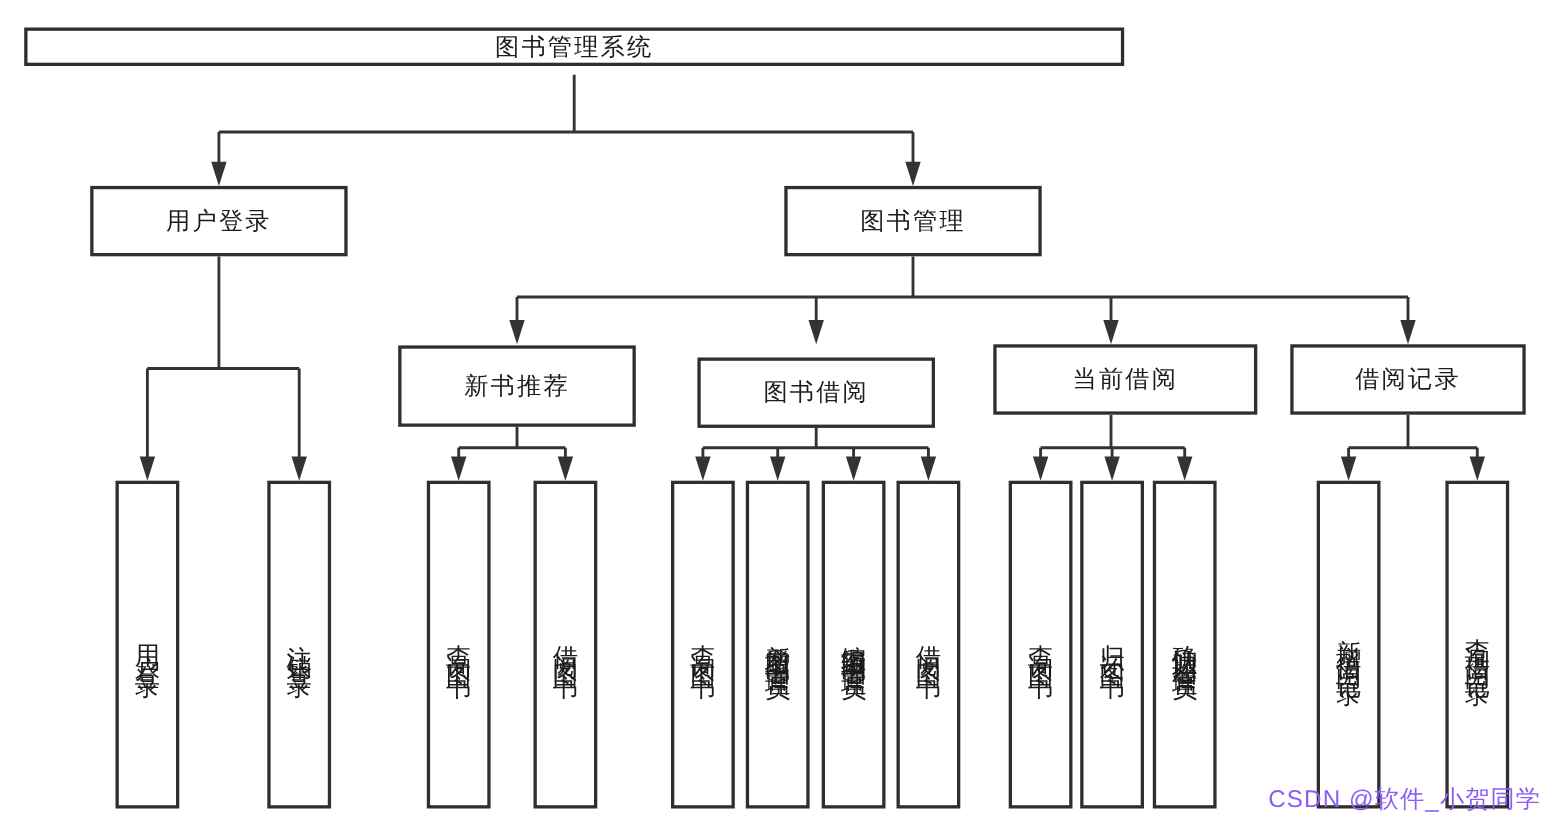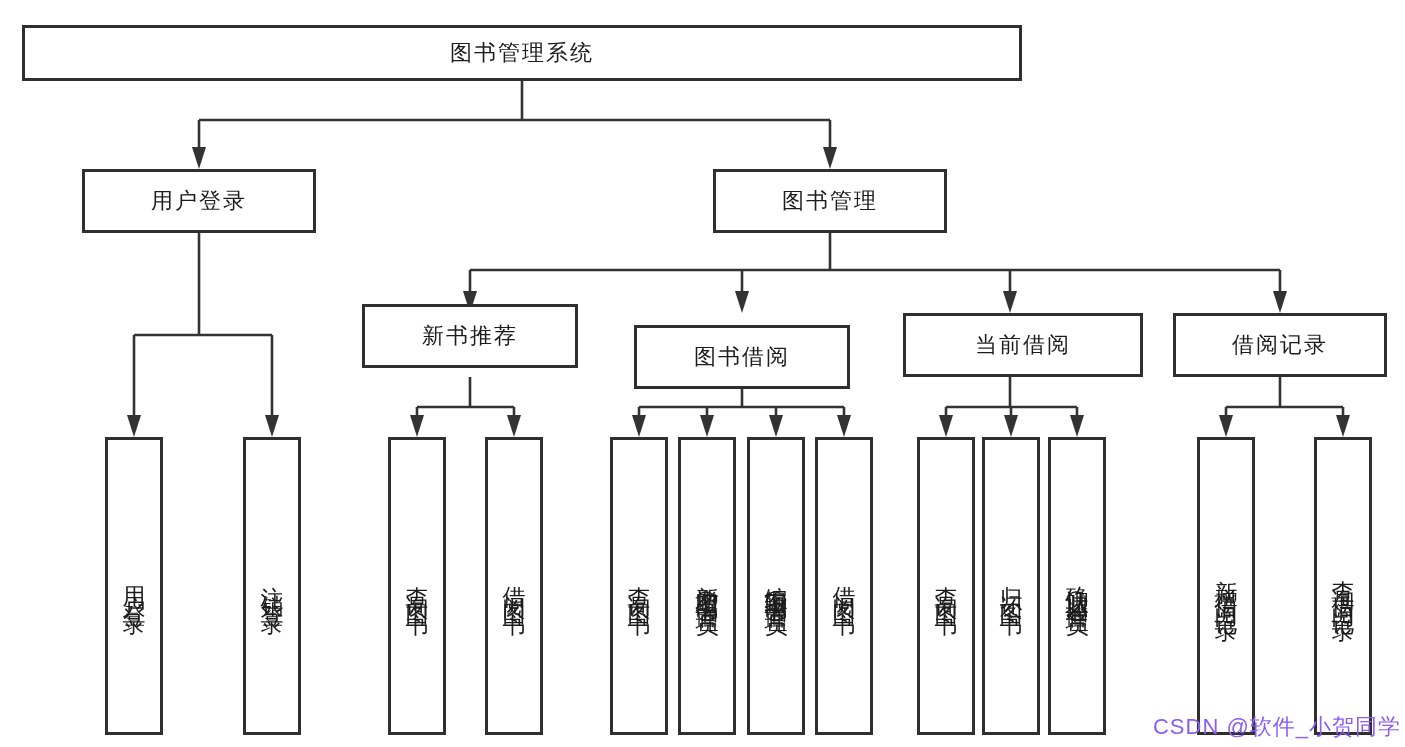--- a/index.html
+++ b/index.html
@@ -105,32 +105,32 @@
       <polygon points="776,437 769,415 783,415"></polygon>
       <polygon points="844,437 837,415 851,415"></polygon>
       <polygon points="946,437 939,415 953,415"></polygon>
       <polygon points="1011,437 1004,415 1018,415"></polygon>
       <polygon points="1077,437 1070,415 1084,415"></polygon>
       <polygon points="1226,437 1219,415 1233,415"></polygon>
       <polygon points="1343,437 1336,415 1350,415"></polygon>
     </g>
   </svg>
 
-  <div class="hbox" style="left:22px; top:25px; width:1000px; height:56px;">
+  <div class="hbox" style="left:22px; top:25px; width:1000px; height:35px;">
     <span>图书管理系统</span>
   </div>
 
   <div class="hbox" style="left:82px; top:169px; width:234px; height:64px;">
     <span>用户登录</span>
   </div>
   <div class="hbox" style="left:713px; top:169px; width:234px; height:64px;">
     <span>图书管理</span>
   </div>
 
-  <div class="hbox" style="left:362px; top:304px; width:216px; height:64px;">
+  <div class="hbox" style="left:362px; top:314px; width:216px; height:74px;">
     <span>新书推荐</span>
   </div>
   <div class="hbox" style="left:634px; top:313px; width:216px; height:64px;margin-top:12px;">
     <span>图书借阅</span>
   </div>
   <div class="hbox" style="left:903px; top:313px; width:240px; height:64px;">
     <span>当前借阅</span>
   </div>
   <div class="hbox" style="left:1173px; top:313px; width:214px; height:64px;">
     <span>借阅记录</span>

